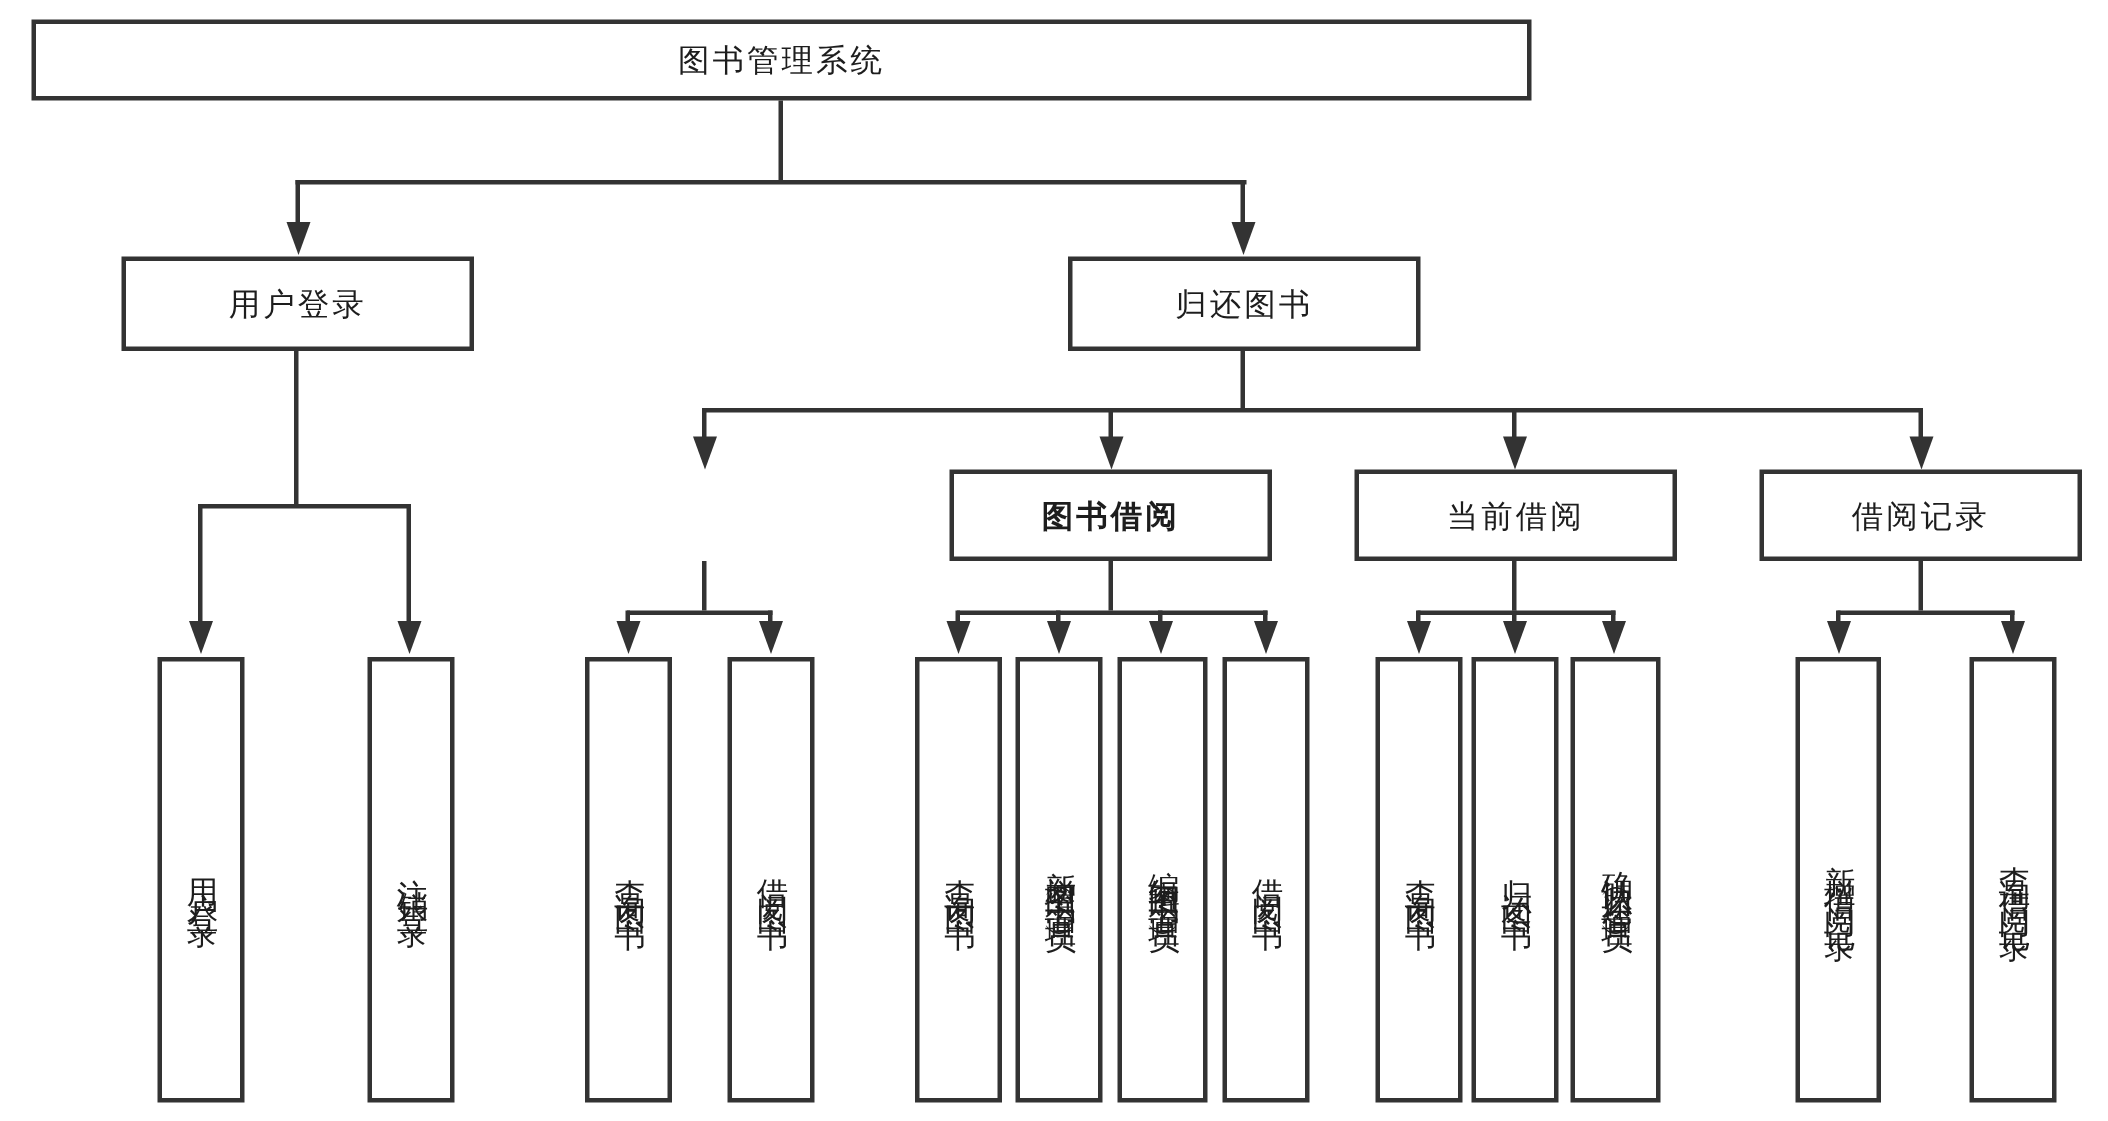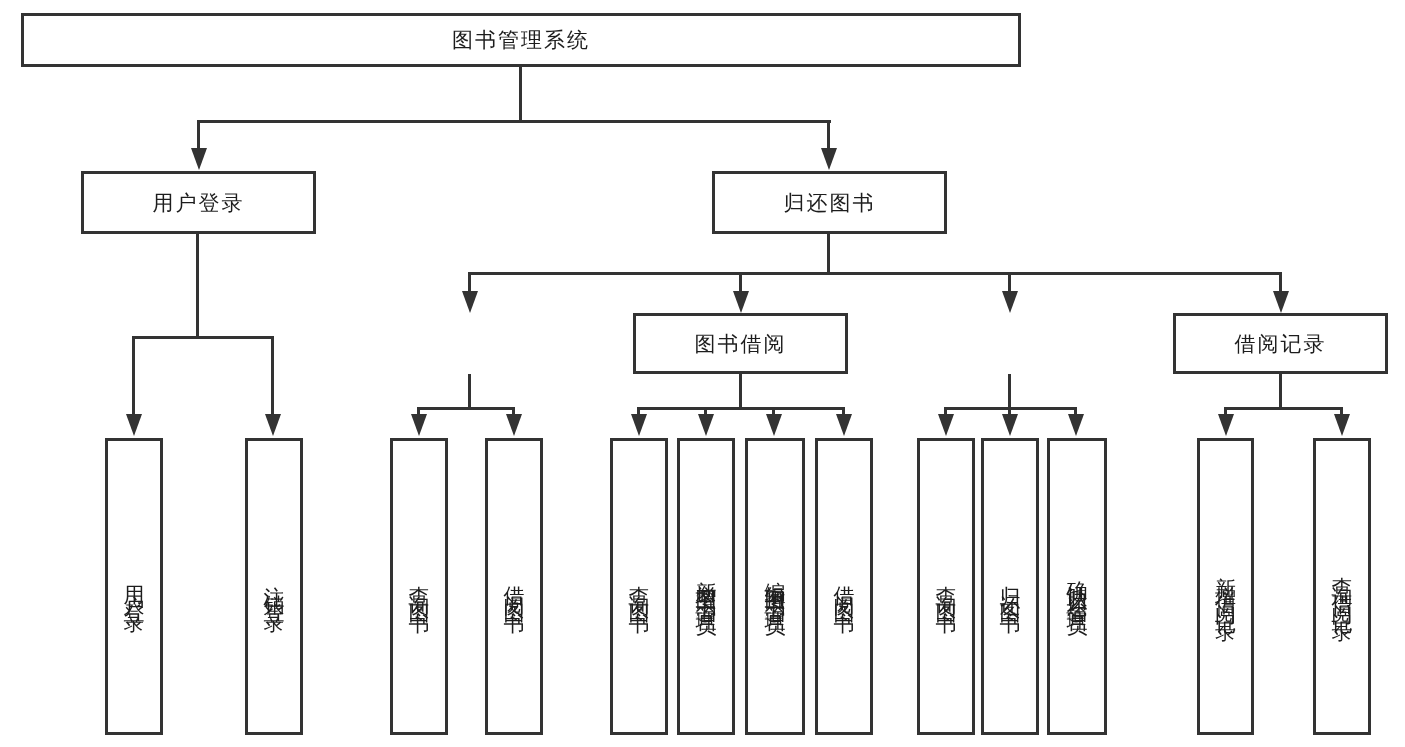--- a/index.html
+++ b/index.html
@@ -65,22 +65,25 @@
   <div class="hline" style="left:469px;top:272px;width:813px;"></div>
   <div class="vline" style="left:468px;top:272px;height:20px;"></div>
   <div class="arrow" style="left:462px;top:291px;"></div>
   <div class="vline" style="left:739px;top:272px;height:20px;"></div>
   <div class="arrow" style="left:733px;top:291px;"></div>
   <div class="vline" style="left:1008px;top:272px;height:20px;"></div>
   <div class="arrow" style="left:1002px;top:291px;"></div>
   <div class="vline" style="left:1279px;top:272px;height:20px;"></div>
   <div class="arrow" style="left:1273px;top:291px;"></div>
 
-  <div class="box" style="left:633px;top:313px;width:215px;height:61px;">
+  <div class="box" style="left:633px;top:313px;width:215px;height:61px;font-weight:bold;">
     <span>图书借阅</span>
+  </div>
+  <div class="box" style="left:903px;top:313px;width:215px;height:61px;">
+    <span>当前借阅</span>
   </div>
   <div class="box" style="left:1173px;top:313px;width:215px;height:61px;">
     <span>借阅记录</span>
   </div>
 
   <div class="vline" style="left:468px;top:374px;height:33px;"></div>
   <div class="hline" style="left:418px;top:407px;width:97px;"></div>
   <div class="vline" style="left:417px;top:407px;height:10px;"></div>
   <div class="arrow" style="left:411px;top:414px;"></div>
   <div class="vline" style="left:512px;top:407px;height:10px;"></div>

